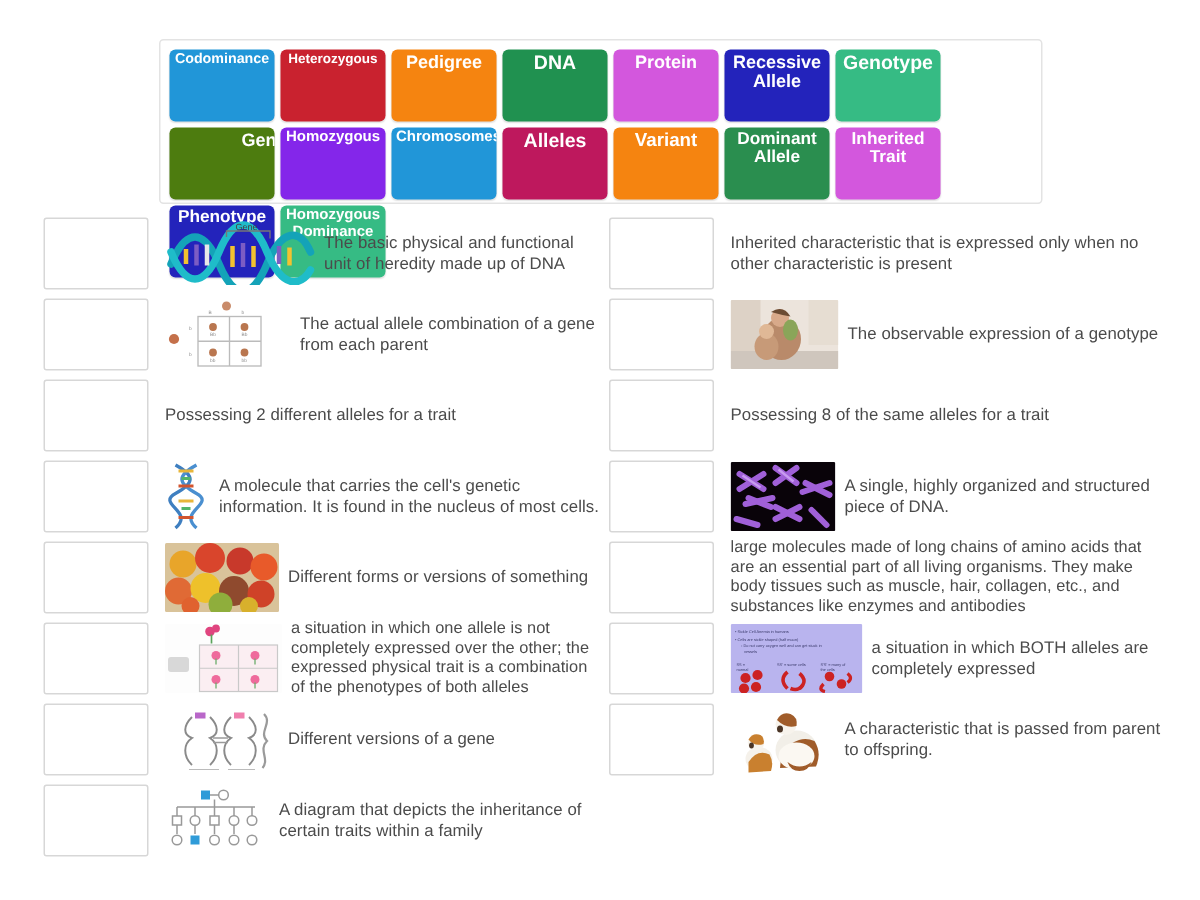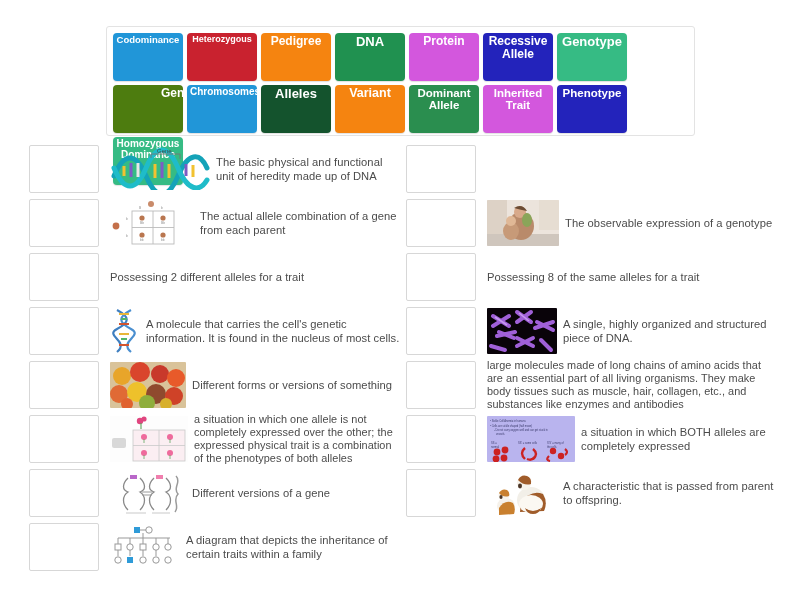--- a/index.html
+++ b/index.html
@@ -118,24 +118,27 @@
       </div>
       <div class="tile" style="background: rgb(35, 35, 187); font-size: 12px;">
         <span>Recessive Allele</span>
       </div>
       <div class="tile" style="background: rgb(54, 187, 132); font-size: 13px;">
         <span>Genotype</span>
       </div>
       <div class="tile" style="background: #4d7c0f; font-size: 12px; padding-left: 48px;">
         <span>Genes</span>
       </div>
+      <div class="tile" style="background: rgb(132, 38, 234); font-size: 10px;">
+        <span>Homozygous</span>
+      </div>
       <div class="tile" style="background: rgb(33, 150, 216); font-size: 10px;">
         <span>Chromosomes</span>
       </div>
-      <div class="tile" style="background: #14532d; font-size: 13px;">
+      <div class="tile" style="background: #be185d; font-size: 13px;">
         <span>Alleles</span>
       </div>
       <div class="tile" style="background: rgb(245, 132, 16); font-size: 12.5px;">
         <span>Variant</span>
       </div>
       <div class="tile" style="background: rgb(42, 142, 79); font-size: 11.5px;">
         <span>Dominant Allele</span>
       </div>
       <div class="tile" style="background: rgb(211, 87, 221); font-size: 11.5px;">
         <span>Inherited Trait</span>
@@ -349,20 +352,23 @@
     </svg>
           </div>
           <div class="def-text">A diagram that depicts the inheritance of certain traits within a family</div>
         </div>
       </div>
     </div>
 
   <div class="col col-right" id="col-right">
       <div class="row">
         <div class="dropzone"></div>
+        <div class="row-body">
+          <div class="def-text">Inherited characteristic that is expressed only when no other characteristic is present</div>
+        </div>
       </div>
       <div class="row">
         <div class="dropzone"></div>
         <div class="row-body">
           <div class="thumb" style="width: 72px;">
     <svg width="72" height="46" viewBox="0 0 72 46">
       <rect width="72" height="46" fill="#ece4dc"></rect>
       <rect x="0" y="0" width="20" height="34" fill="#ddd2c6"></rect>
       <rect x="52" y="0" width="20" height="30" fill="#e6ddd2"></rect>
       <rect x="0" y="34" width="72" height="12" fill="#cfc6bd"></rect>

